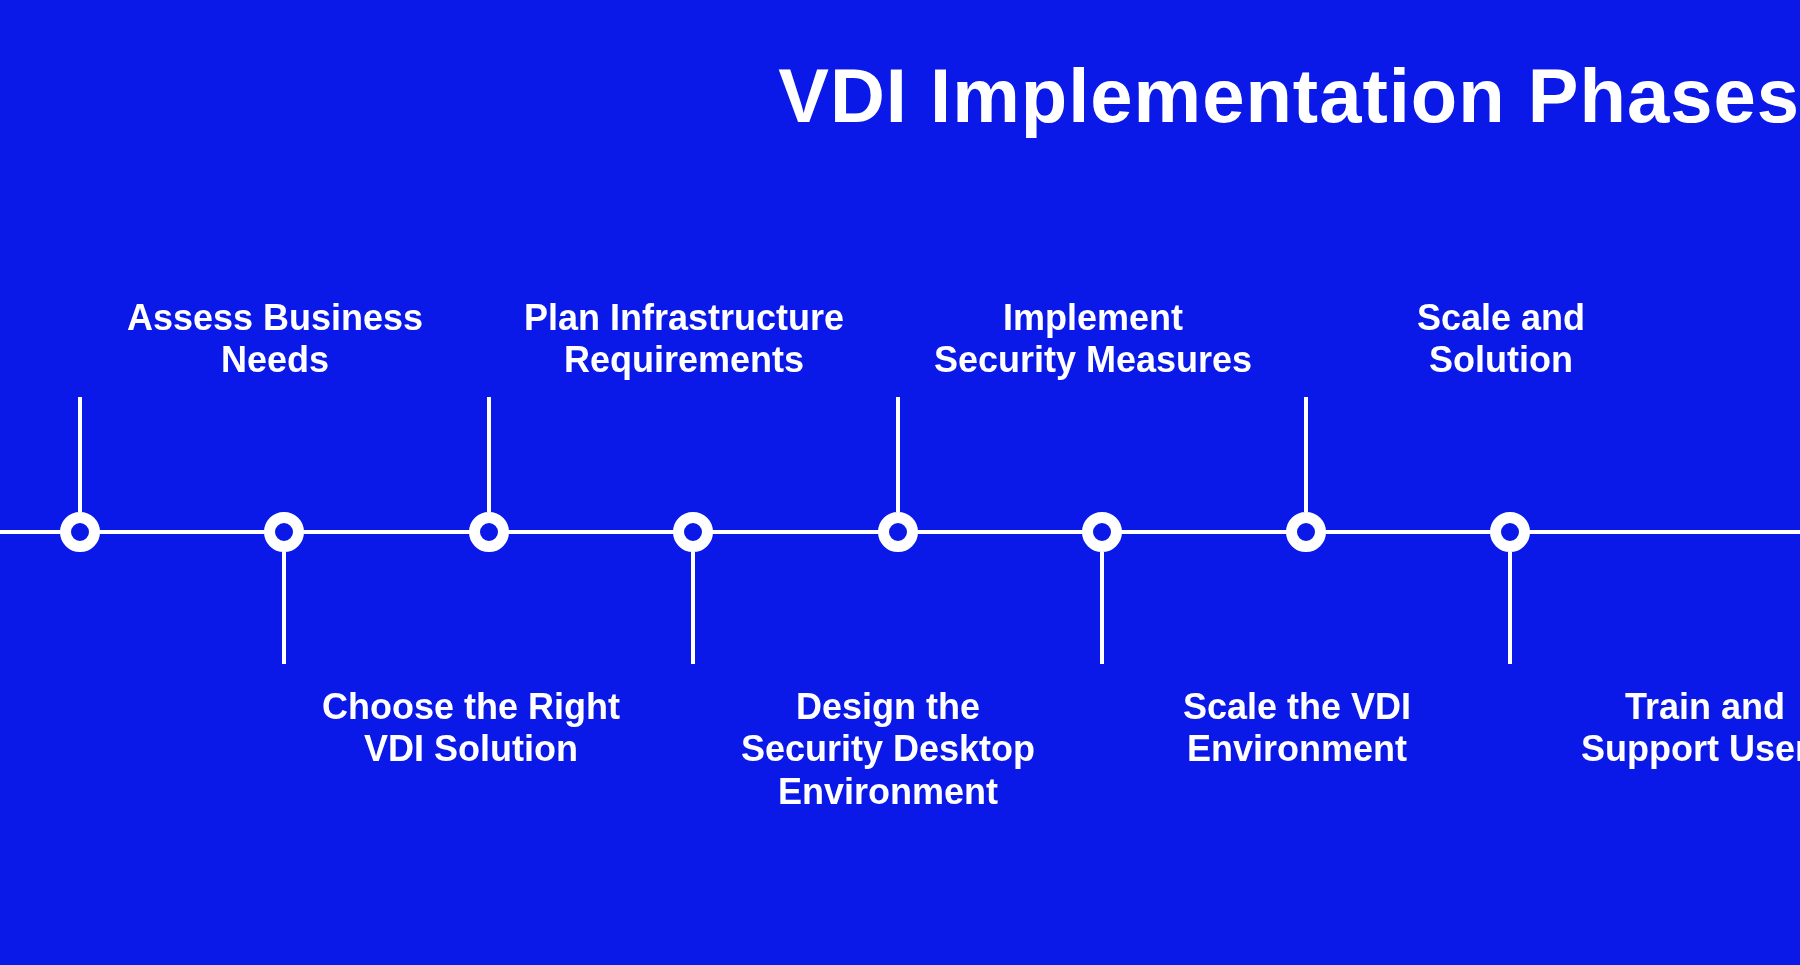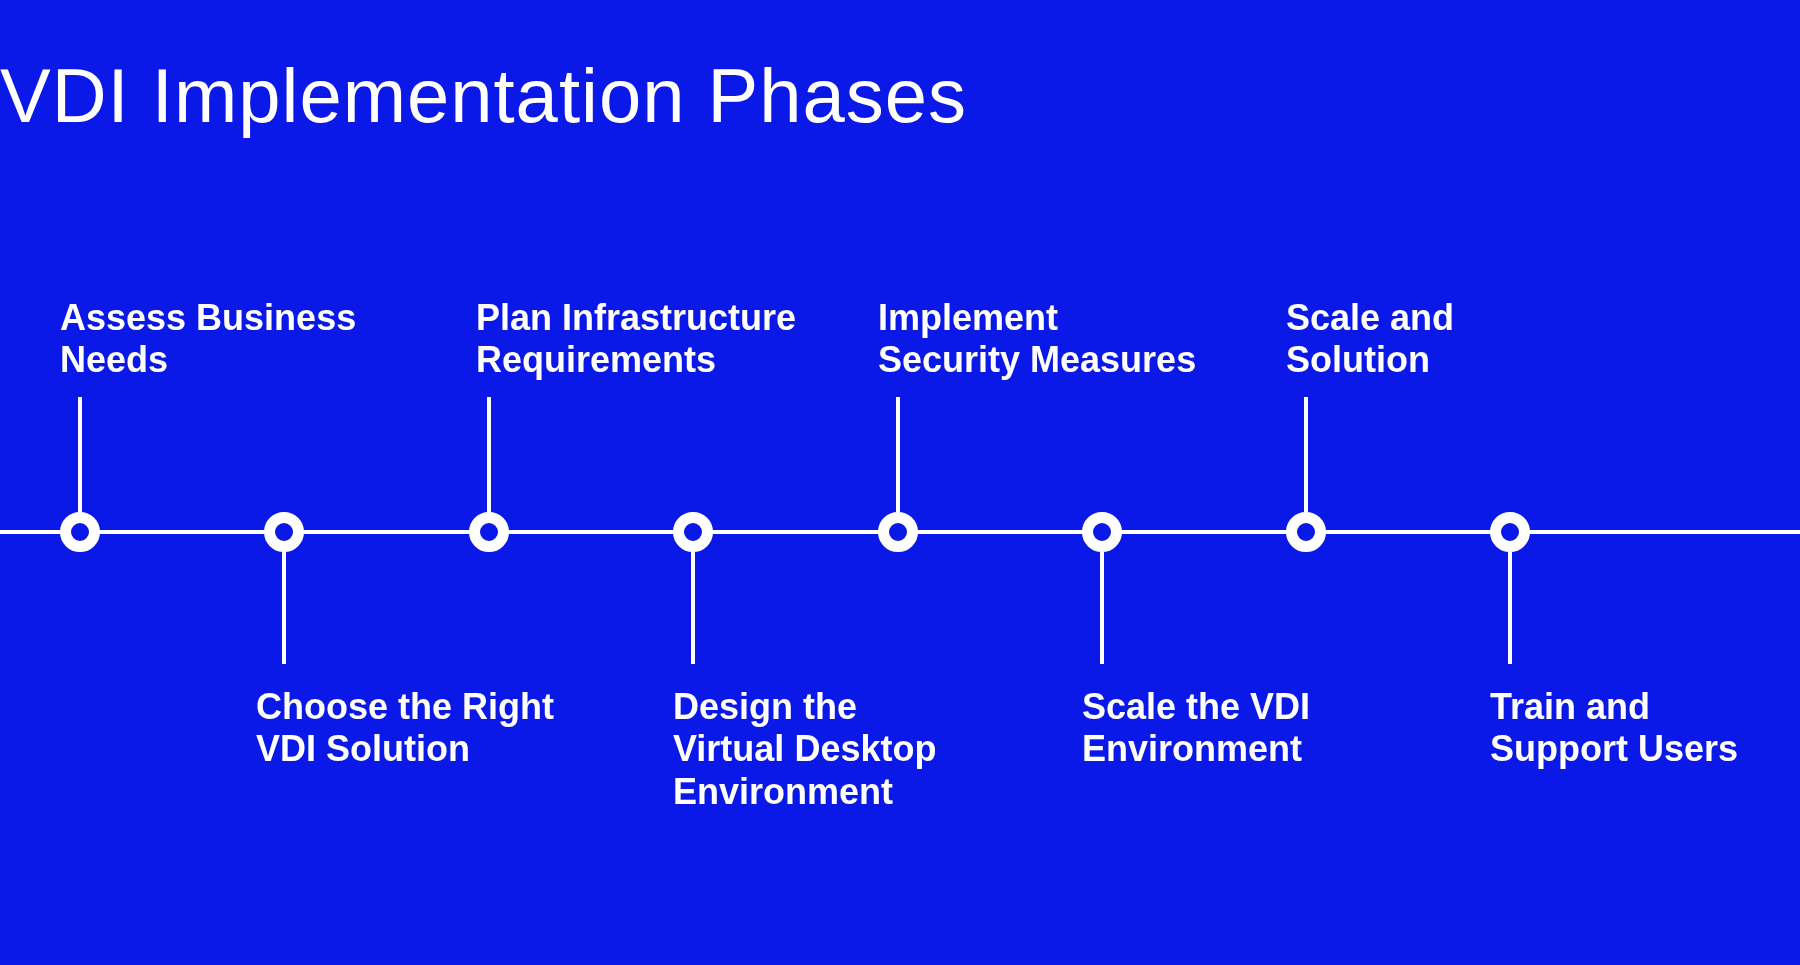--- a/index.html
+++ b/index.html
@@ -12,23 +12,23 @@
     height: 965px;
     overflow: hidden;
     font-family: "Liberation Sans", sans-serif;
   }
   .title {
     position: absolute;
     top: 52px;
     left: 0;
     width: 100%;
     margin: 0;
-    text-align: left;
+    text-align: right;
     font-size: 76px;
-    font-weight: normal;
+    font-weight: bold;
     letter-spacing: 1px;
   }
   .axis-line {
     position: absolute;
     left: 0;
     right: 0;
     top: 530px;
     height: 4px;
   }
   .phase {
@@ -51,20 +51,21 @@
     position: absolute;
     width: 4px;
   }
   .phase-label {
     position: absolute;
     width: 430px;
     font-size: 36px;
     font-weight: bold;
     line-height: 1.18;
     white-space: pre-line;
+    text-align: center;
   }
 </style>
 </head>
 <body>
 
 <div class="canvas" id="canvas" style="background: rgb(10, 24, 232); color: rgb(255, 255, 255);">
   <h1 class="title">VDI Implementation Phases</h1>
   <div class="timeline">
     <div class="axis-line" style="background: rgb(255, 255, 255);"></div>
     <div id="phases">
@@ -76,28 +77,28 @@
         </div>
         <div class="phase">
           <div class="stem" style="background: rgb(255, 255, 255); left: 282px; top: 552px; height: 112px;"></div>
           <div class="ring" style="border-color: rgb(255, 255, 255); background: rgb(10, 24, 232); left: 264px; top: 512px;"></div>
           <div class="phase-label" style="left: 256px; top: 686px;">Choose the Right
 VDI Solution</div>
         </div>
         <div class="phase">
           <div class="stem" style="background: rgb(255, 255, 255); left: 487px; top: 397px; height: 115px;"></div>
           <div class="ring" style="border-color: rgb(255, 255, 255); background: rgb(10, 24, 232); left: 469px; top: 512px;"></div>
-          <div class="phase-label" style="left: 469px; top: 297px; margin-left: 7px;">Plan Infrastructure
+          <div class="phase-label" style="left: 469px; top: 297px;">Plan Infrastructure
 Requirements</div>
         </div>
         <div class="phase">
           <div class="stem" style="background: rgb(255, 255, 255); left: 691px; top: 552px; height: 112px;"></div>
           <div class="ring" style="border-color: rgb(255, 255, 255); background: rgb(10, 24, 232); left: 673px; top: 512px;"></div>
           <div class="phase-label" style="left: 673px; top: 686px;">Design the
-Virtual Desktop
+Security Desktop
 Environment</div>
         </div>
         <div class="phase">
           <div class="stem" style="background: rgb(255, 255, 255); left: 896px; top: 397px; height: 115px;"></div>
           <div class="ring" style="border-color: rgb(255, 255, 255); background: rgb(10, 24, 232); left: 878px; top: 512px;"></div>
           <div class="phase-label" style="left: 878px; top: 297px;">Implement
 Security Measures</div>
         </div>
         <div class="phase">
           <div class="stem" style="background: rgb(255, 255, 255); left: 1100px; top: 552px; height: 112px;"></div>

